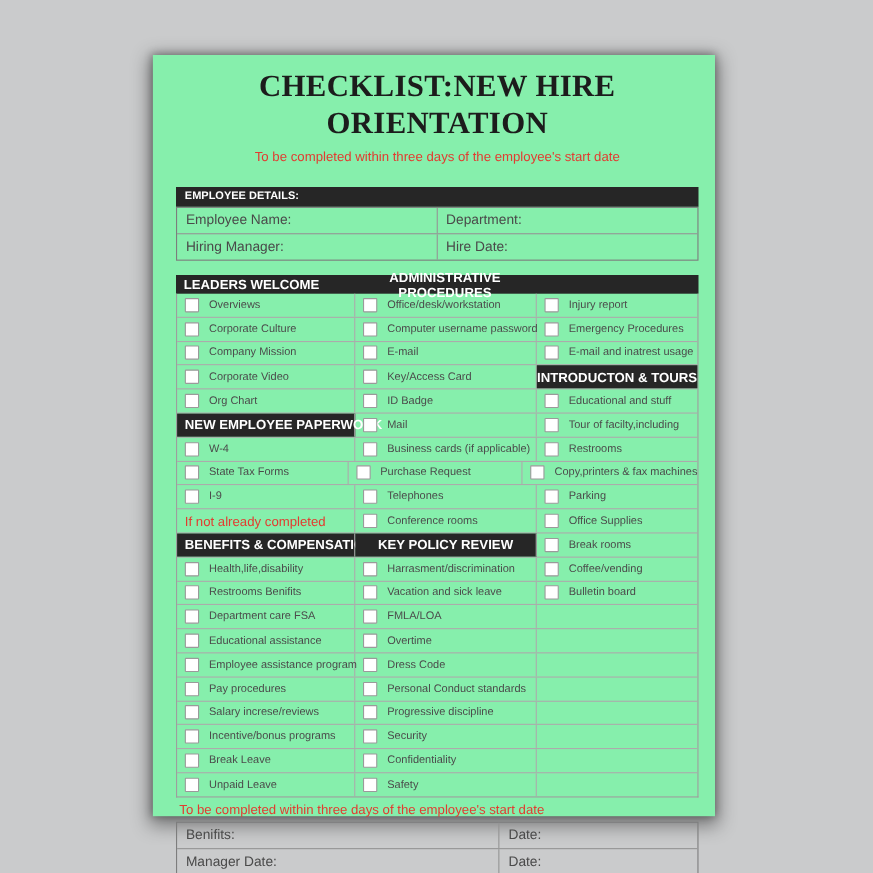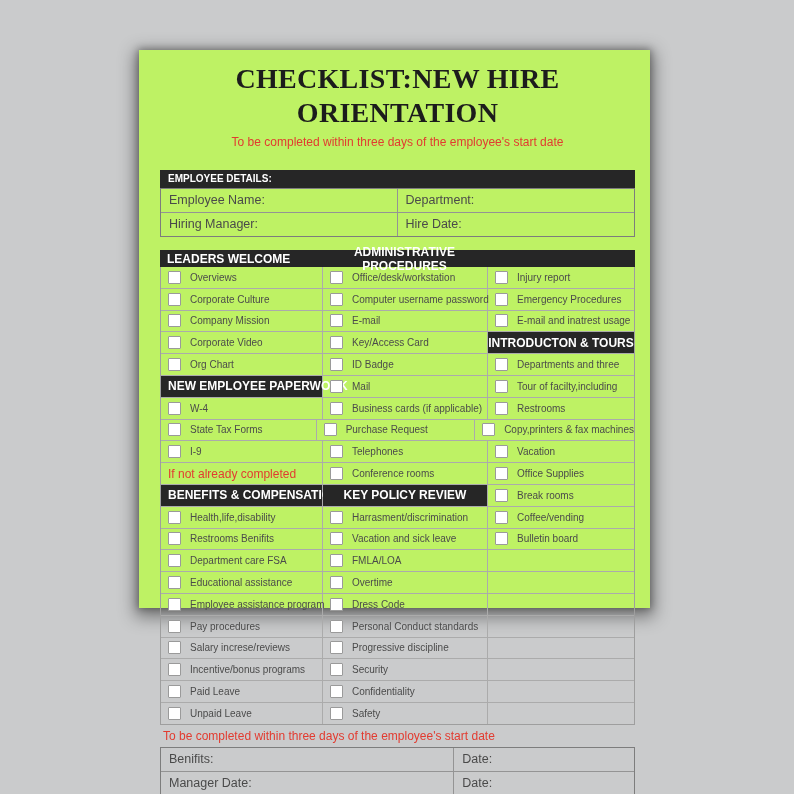--- a/index.html
+++ b/index.html
@@ -2,22 +2,22 @@
 <html><head>
 <meta charset="utf-8">
 <style>
   html,body{margin:0;padding:0;}
   body{
     width:794px;height:794px;position:relative;overflow:hidden;
     background:#cacbcc;
     font-family:"Liberation Sans", sans-serif;
   }
   .page{
-    position:absolute;left:139px;top:50px;width:511px;height:558px;
-    background:#bef264;
+    position:absolute;left:139px;top:50px;width:511px;height:692px;
+    background:#86efac;
     box-shadow:0 5px 16px 4px rgba(0,0,0,.42), 0 0 7px 1px rgba(0,0,0,.30);
   }
   .content{padding:12px 15px 0 21px;}
 
   .title{
     text-align:center;
     font-family:"Liberation Serif", serif;
     font-weight:bold;font-size:28px;line-height:34px;
     color:#1c1c1c;letter-spacing:.3px;
   }
@@ -161,21 +161,21 @@
           <div class="cell c0">
             <span class="cb"></span>
             <span class="lbl">Org Chart</span>
           </div>
           <div class="cell c1">
             <span class="cb"></span>
             <span class="lbl">ID Badge</span>
           </div>
           <div class="cell c2">
             <span class="cb"></span>
-            <span class="lbl">Departments and three</span>
+            <span class="lbl">Educational and stuff</span>
           </div>
         </div>
         <div class="grid-row">
           <div class="cell c0 hdr align-left">
             <span class="lbl">NEW EMPLOYEE PAPERWORK</span>
           </div>
           <div class="cell c1">
             <span class="cb"></span>
             <span class="lbl">Mail</span>
           </div>
@@ -216,21 +216,21 @@
           <div class="cell c0">
             <span class="cb"></span>
             <span class="lbl">I-9</span>
           </div>
           <div class="cell c1">
             <span class="cb"></span>
             <span class="lbl">Telephones</span>
           </div>
           <div class="cell c2">
             <span class="cb"></span>
-            <span class="lbl">Vacation</span>
+            <span class="lbl">Parking</span>
           </div>
         </div>
         <div class="grid-row">
           <div class="cell c0 note">
             <span class="lbl">If not already completed</span>
           </div>
           <div class="cell c1">
             <span class="cb"></span>
             <span class="lbl">Conference rooms</span>
           </div>
@@ -341,21 +341,21 @@
           </div>
           <div class="cell c1">
             <span class="cb"></span>
             <span class="lbl">Security</span>
           </div>
           <div class="cell c2"></div>
         </div>
         <div class="grid-row">
           <div class="cell c0">
             <span class="cb"></span>
-            <span class="lbl">Paid Leave</span>
+            <span class="lbl">Break Leave</span>
           </div>
           <div class="cell c1">
             <span class="cb"></span>
             <span class="lbl">Confidentiality</span>
           </div>
           <div class="cell c2"></div>
         </div>
         <div class="grid-row">
           <div class="cell c0">
             <span class="cb"></span>

